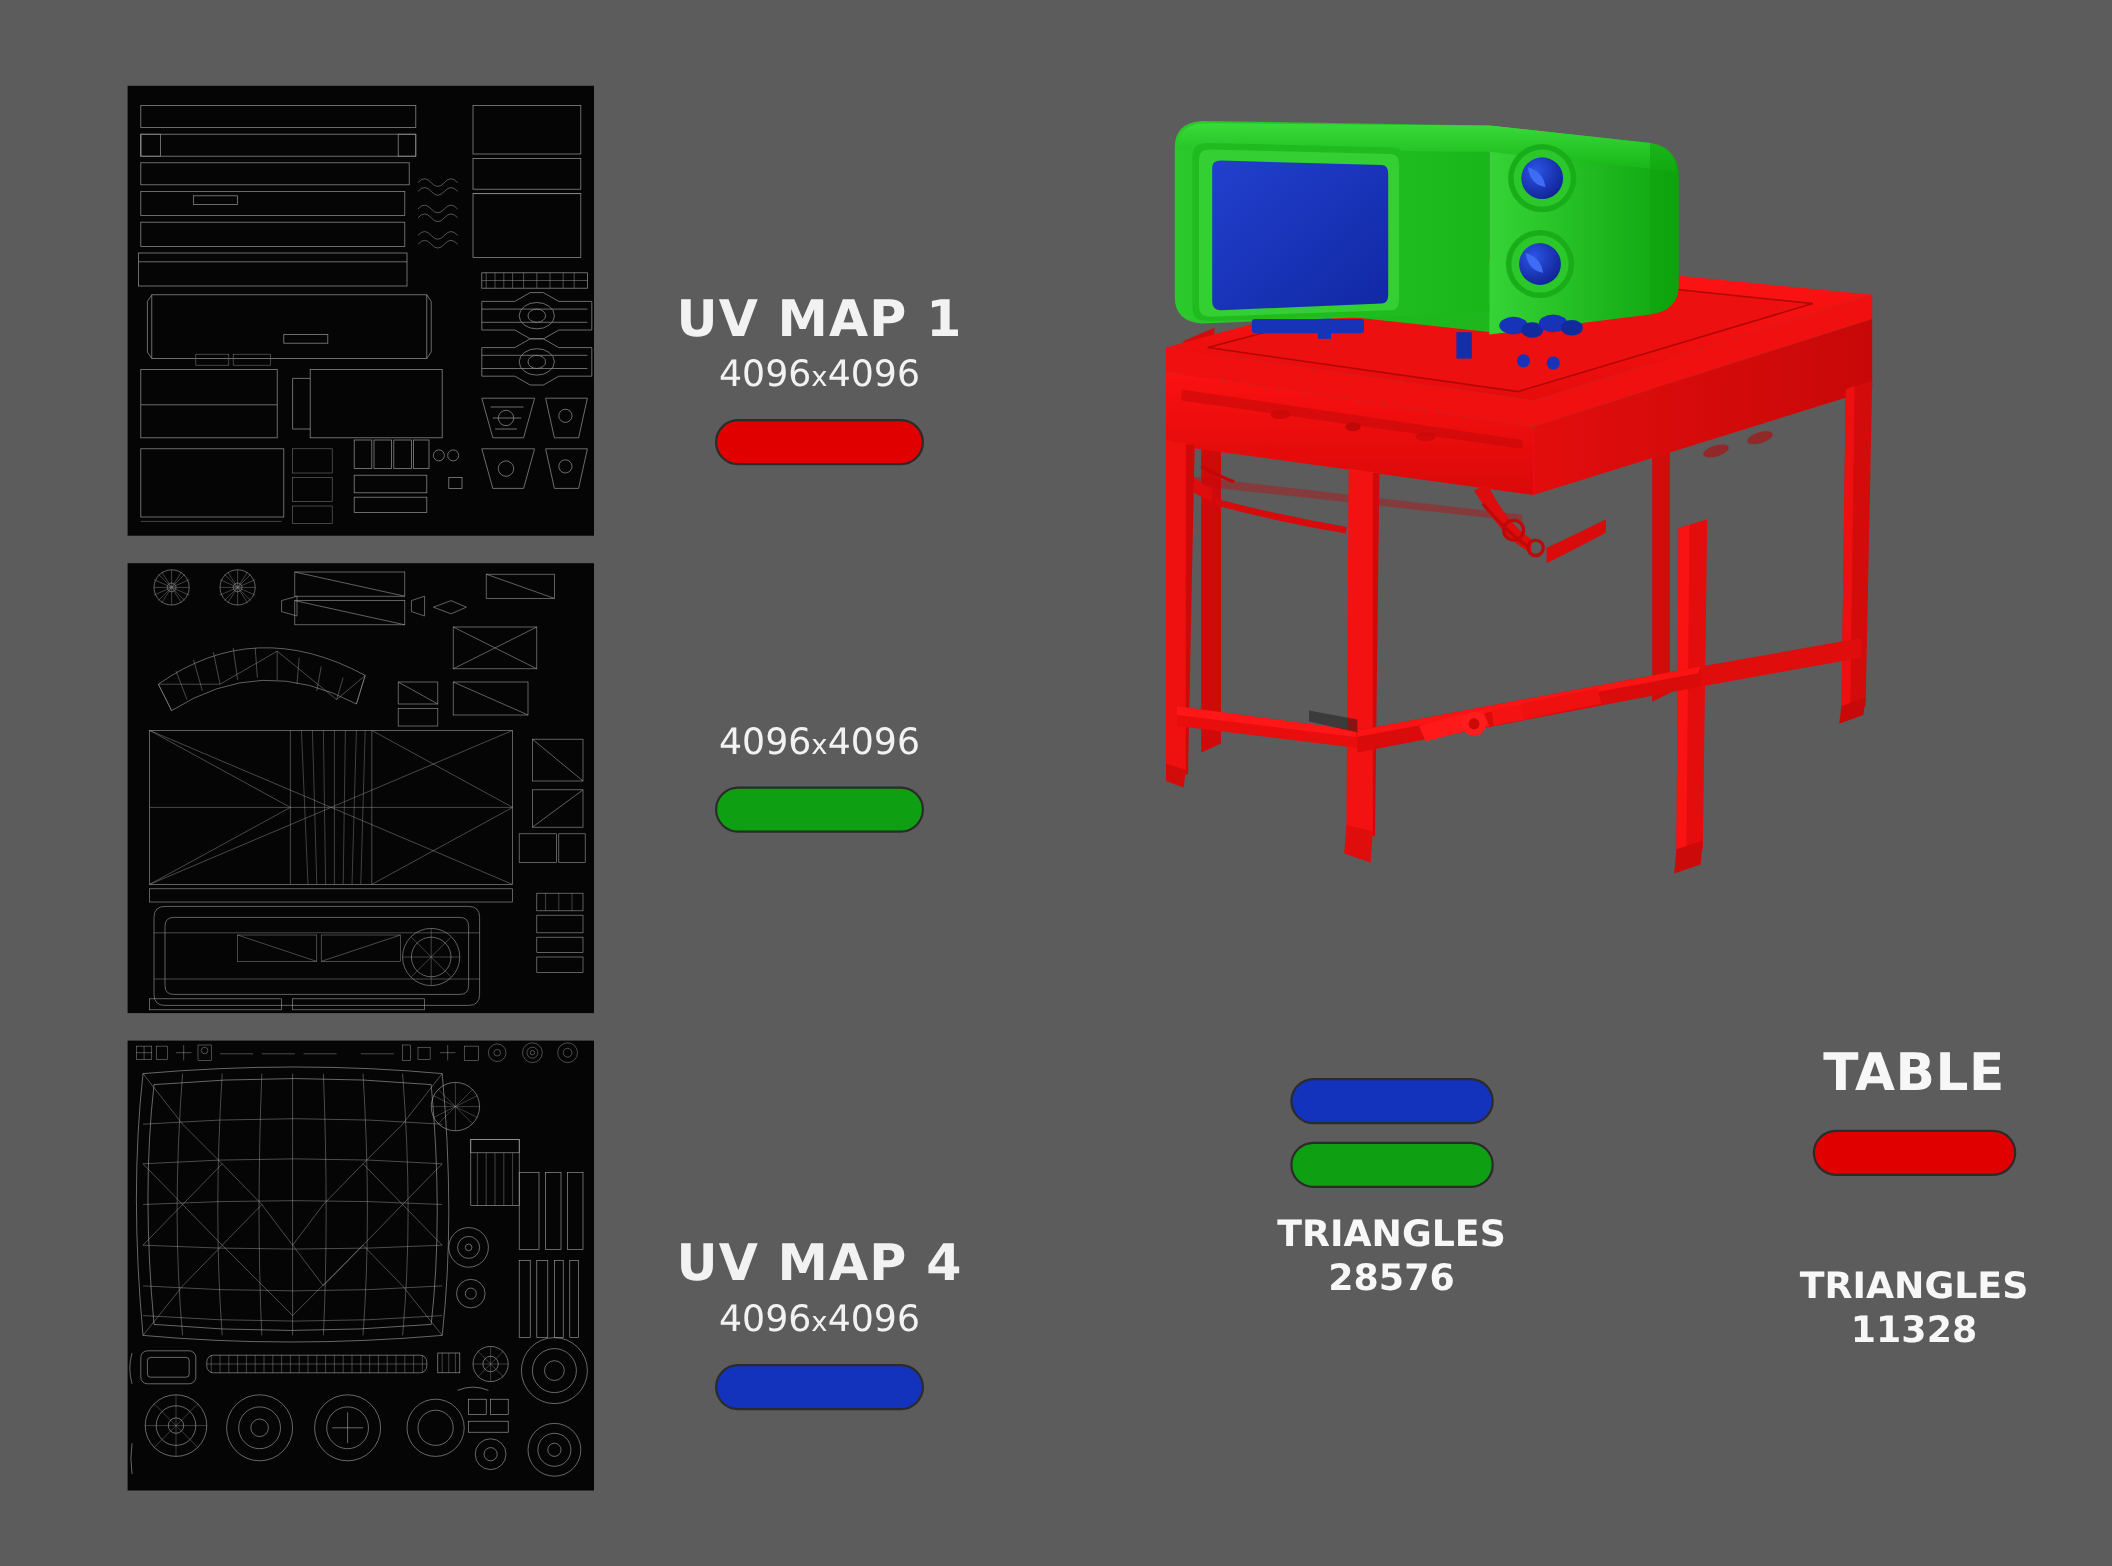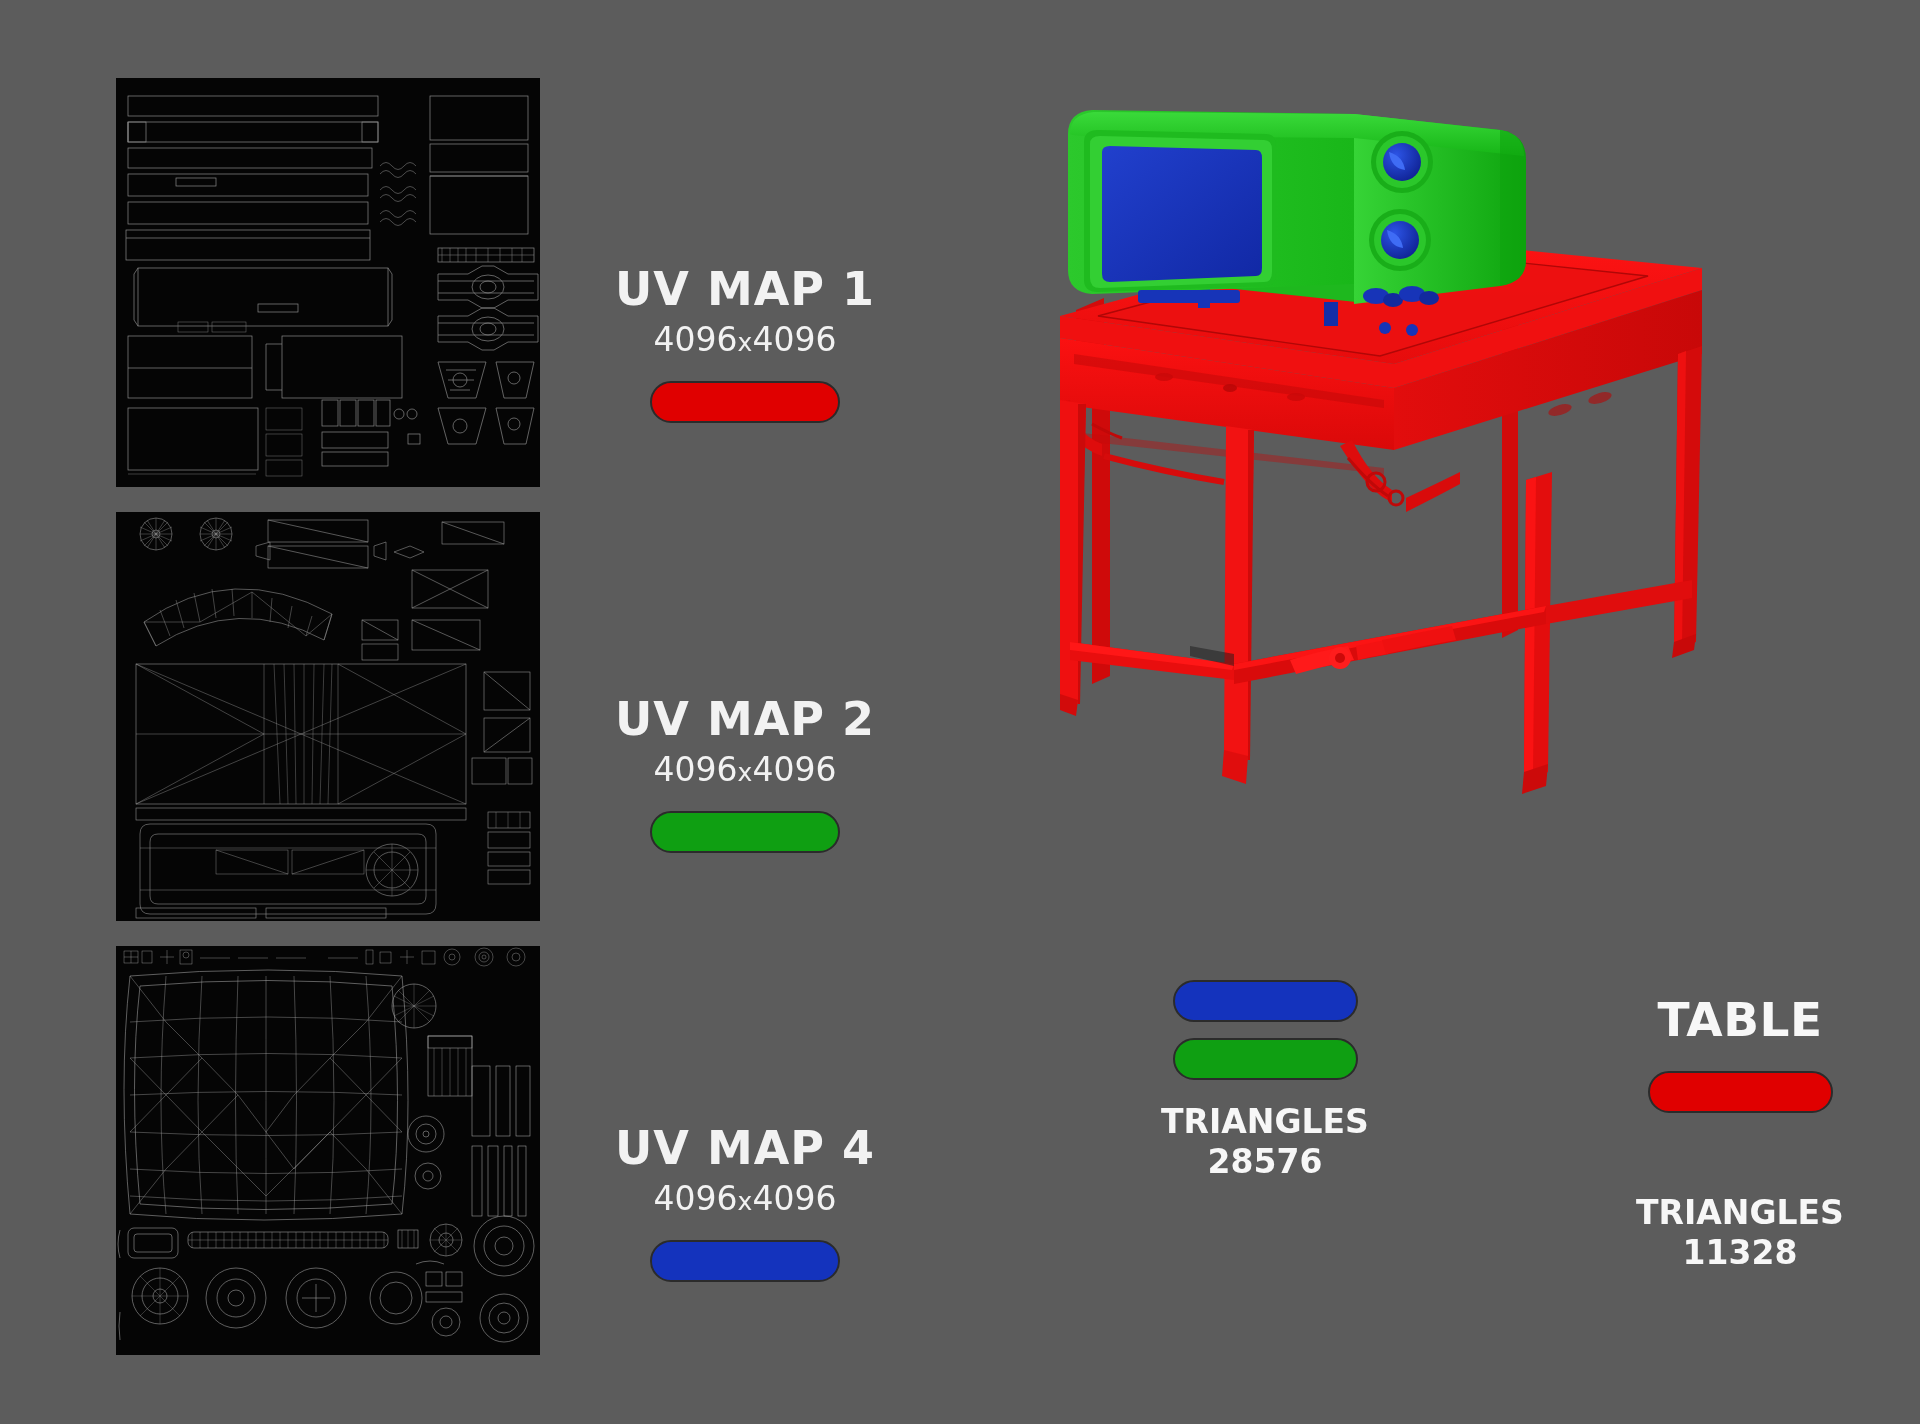--- a/index.html
+++ b/index.html
@@ -78,21 +78,21 @@
   #viewport svg { display: block; width: 100%; height: 100%; }
 
   
   .object-block {
     position: absolute;
     width: 340px;
     text-align: center;
     color: #f7f7f7;
   }
   #object-television { left: 1095px; top: 952px; }
-  #object-table      { left: 1570px; top: 952px; margin-top: 44px; }
+  #object-table      { left: 1570px; top: 952px; }
 
   .object-title {
     font-size: 47px;
     font-weight: bold;
     letter-spacing: 0.5px;
     line-height: 1;
     white-space: nowrap;
   }
   .swatch-stack { margin-top: 28px; }
   .swatch {
@@ -521,21 +521,20 @@
   </svg>
 </div>
 
 <div class="map-label-block" id="map-label-1">
   <div class="map-title">UV MAP 1</div>
   <div class="map-res"><span>4096</span><span class="x">x</span><span>4096</span></div>
   <span class="pill" id="pill-1" style="background: rgb(224, 0, 0);"></span>
 </div>
 
 <div class="map-label-block" id="map-label-2">
-  <div class="map-title">UV MAP 2</div>
   <div class="map-res"><span>4096</span><span class="x">x</span><span>4096</span></div>
   <span class="pill" id="pill-2" style="background: rgb(15, 159, 18);"></span>
 </div>
 
 <div class="map-label-block" id="map-label-3">
   <div class="map-title">UV MAP 4</div>
   <div class="map-res"><span>4096</span><span class="x">x</span><span>4096</span></div>
   <span class="pill" id="pill-3" style="background: rgb(20, 51, 189);"></span>
 </div>
 

